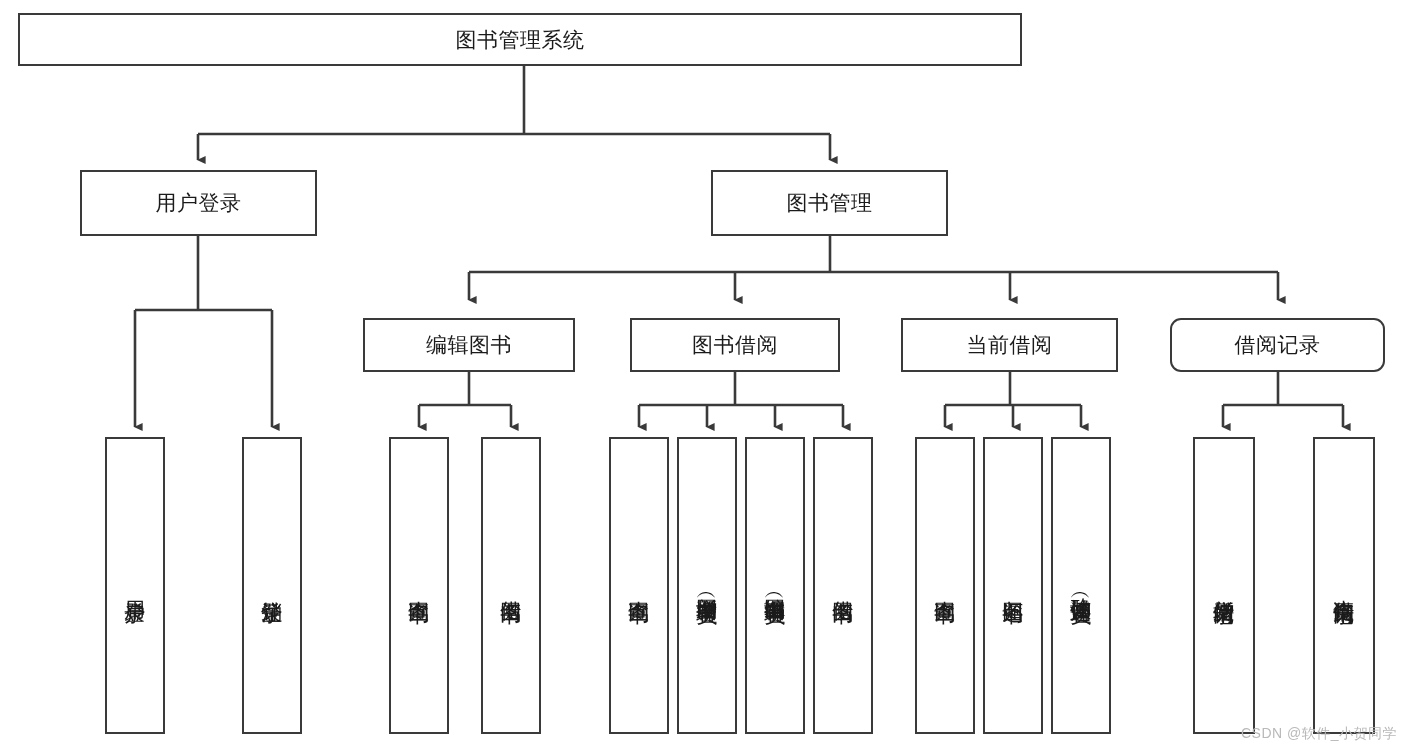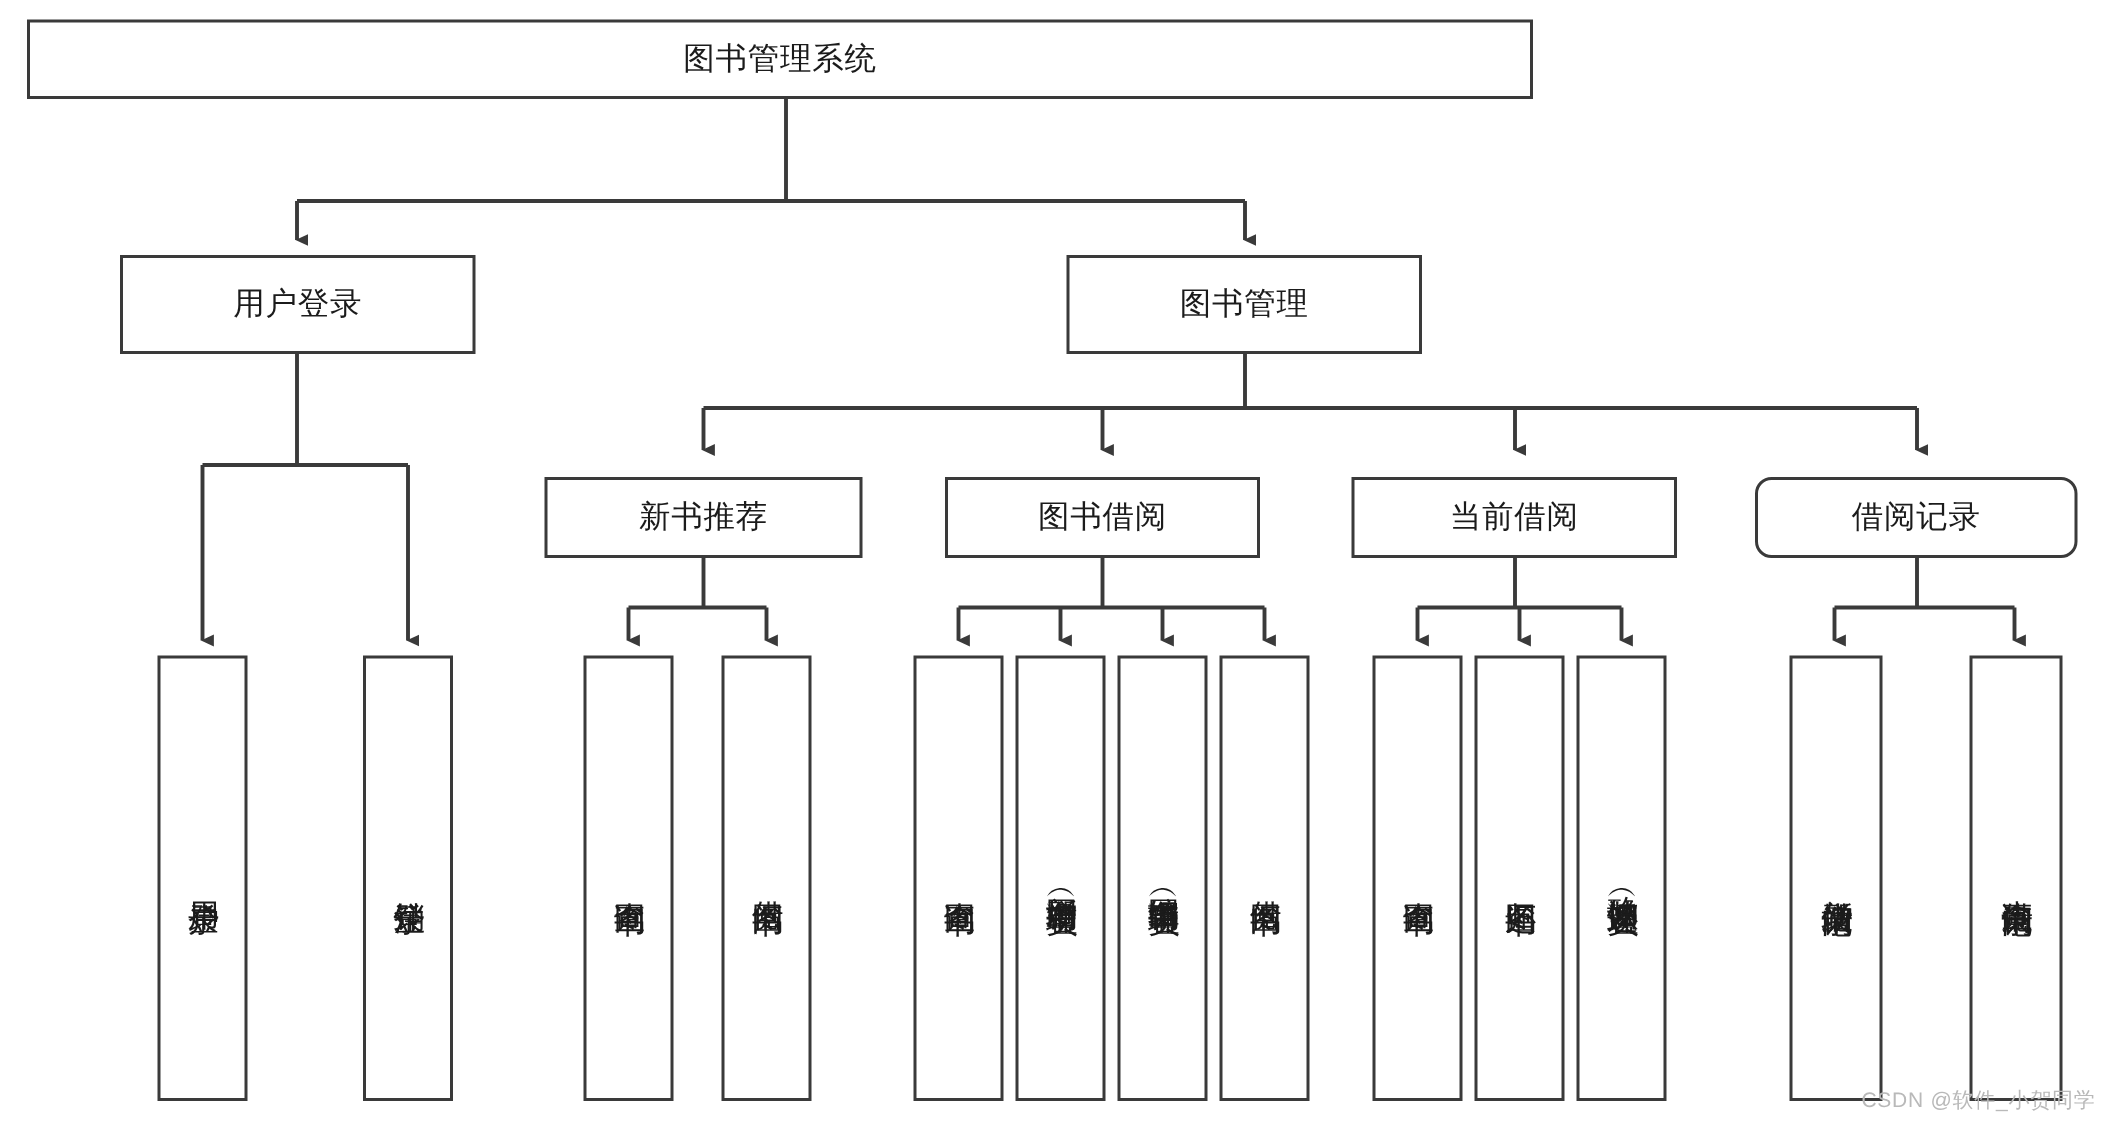--- a/index.html
+++ b/index.html
@@ -128,21 +128,21 @@
   </div>
 
   <div class="node node-h" style="left:80px; top:170px; width:237px; height:66px;">
     <span class="node-label">用户登录</span>
   </div>
   <div class="node node-h" style="left:711px; top:170px; width:237px; height:66px;">
     <span class="node-label">图书管理</span>
   </div>
 
   <div class="node node-h" style="left:363px; top:318px; width:212px; height:54px;">
-    <span class="node-label">新书推荐</span>
+    <span class="node-label">编辑图书</span>
   </div>
   <div class="node node-h" style="left:630px; top:318px; width:210px; height:54px;">
     <span class="node-label">图书借阅</span>
   </div>
   <div class="node node-h" style="left:901px; top:318px; width:217px; height:54px;">
     <span class="node-label">当前借阅</span>
   </div>
   <div class="node node-h" style="left:1170px; top:318px; width:215px; height:54px;border-radius:11px;">
     <span class="node-label">借阅记录</span>
   </div>

